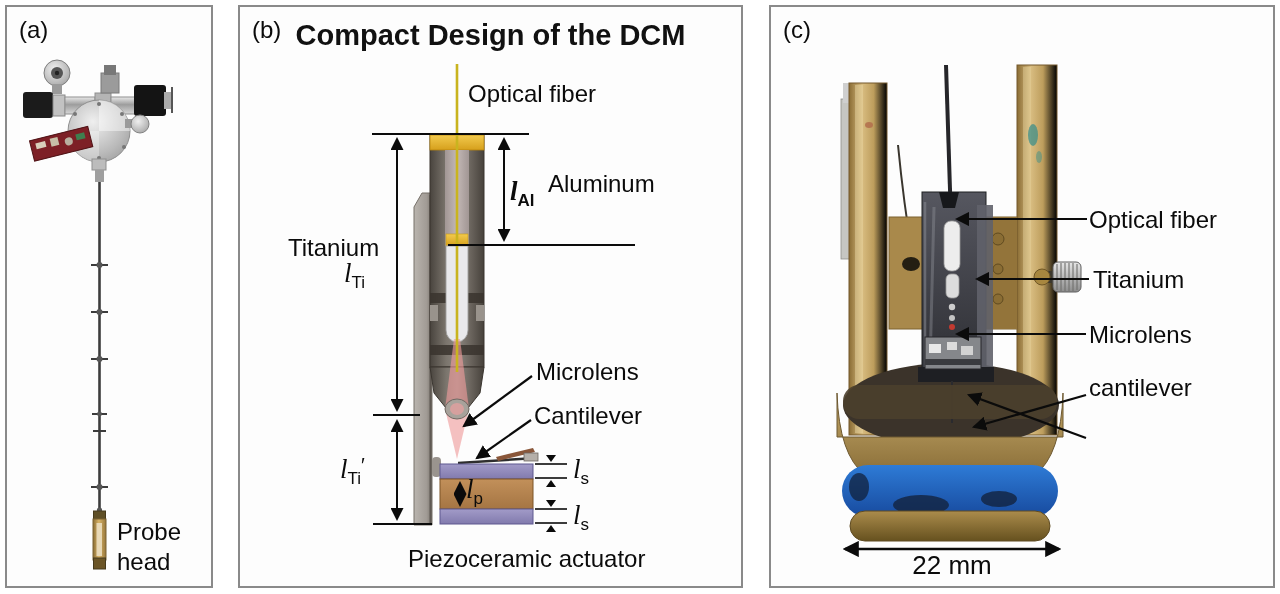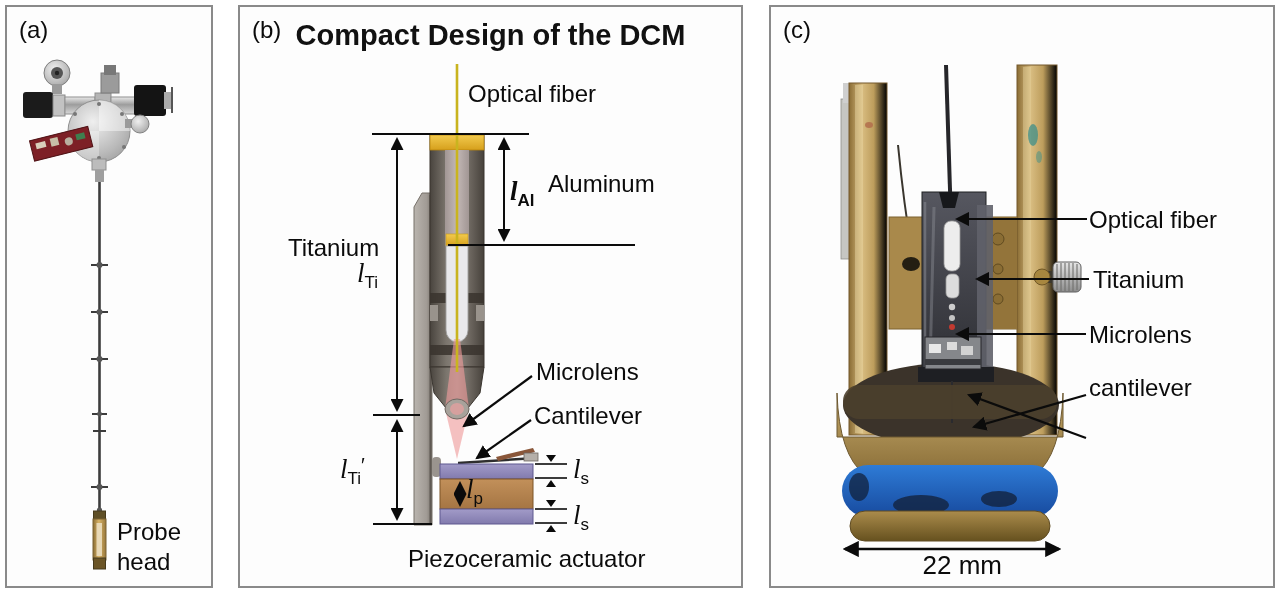--- a/index.html
+++ b/index.html
@@ -10,21 +10,21 @@
   #panelB{left:238px;width:505px;}
   #panelC{left:769px;width:506px;}
   .art{position:absolute;left:0;top:0;width:100%;height:100%;}
   .lbl{position:absolute;white-space:nowrap;font-size:24px;line-height:1.05;color:#0b0b0b;}
   .tag{font-size:24px;}
   .ttl{position:absolute;left:0;top:12px;width:100%;text-align:center;font-weight:bold;font-size:29px;white-space:nowrap;}
   .math i{font-family:"Liberation Serif",serif;font-style:italic;font-size:27px;}
   .math sub{font-size:17px;font-family:"Liberation Sans",sans-serif;}
   .math .prime{font-size:20px;vertical-align:6px;}
   .two-line div{white-space:nowrap;}
-  .center{text-align:right;}
+  .center{text-align:center;}
 </style>
 </head>
 <body>
 
 <div class="stage">
 
   <div class="panel" id="panelA">
     <svg class="art" viewBox="0 0 204 579">
       <defs>
         <linearGradient id="silvH" x1="0" y1="0" x2="0" y2="1">
@@ -230,21 +230,21 @@
         <line x1="291" y1="413" x2="237" y2="451" marker-end="url(#mA1)"></line>
       </g>
     </svg>
 
     <div class="lbl tag" style="left:12px;top:10px;">(b)</div>
     <div class="ttl">Compact Design of the DCM</div>
     <div class="lbl" style="left:228px;top:74px;">Optical fiber</div>
     <div class="lbl math" style="left:270px;top:170px;font-weight:bold;"><i>l</i><sub>Al</sub></div>
     <div class="lbl" style="left:308px;top:164px;">Aluminum</div>
     <div class="lbl" style="left:48px;top:228px;">Titanium</div>
-    <div class="lbl math" style="left:104px;top:252px;margin-left:13px;"><i>l</i><sub>Ti</sub></div>
+    <div class="lbl math" style="left:104px;top:252px;"><i>l</i><sub>Ti</sub></div>
     <div class="lbl math" style="left:100px;top:448px;"><i>l</i><sub>Ti</sub><span class="prime">′</span></div>
     <div class="lbl" style="left:296px;top:352px;">Microlens</div>
     <div class="lbl" style="left:294px;top:396px;">Cantilever</div>
     <div class="lbl math" style="left:226px;top:468px;"><i>l</i><sub>p</sub></div>
     <div class="lbl math" style="left:333px;top:448px;"><i>l</i><sub>s</sub></div>
     <div class="lbl math" style="left:333px;top:494px;"><i>l</i><sub>s</sub></div>
     <div class="lbl" style="left:168px;top:539px;">Piezoceramic actuator</div>
   </div>
 
   <div class="panel" id="panelC">

